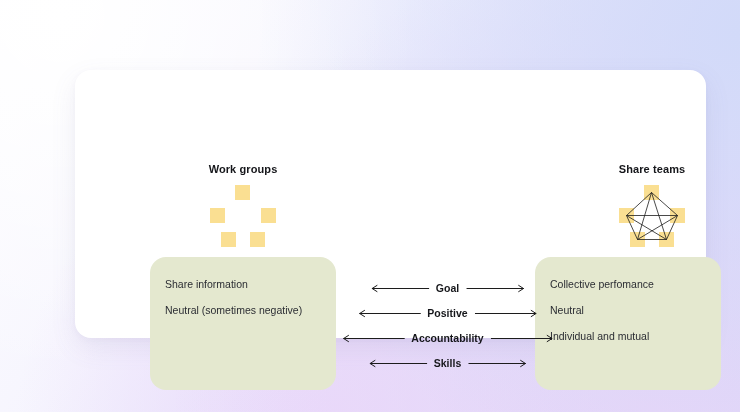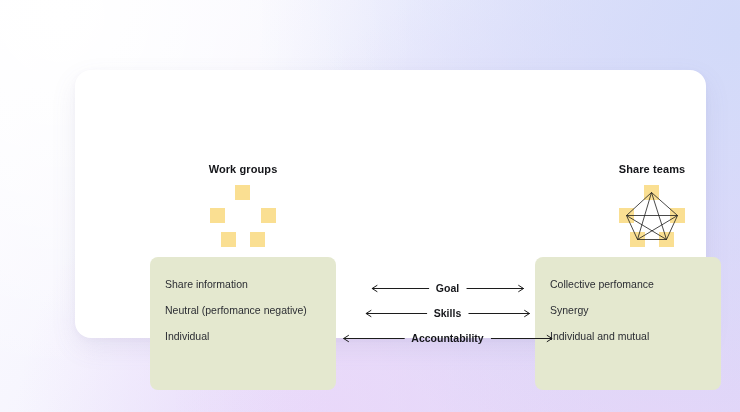--- a/index.html
+++ b/index.html
@@ -77,21 +77,21 @@
 
   .net { position: absolute; left: 0; top: 0; overflow: visible; }
 
   
   .panel {
     position: absolute;
     top: 187px;
     width: 186px;
     height: 133px;
     background: #e4e8cf;
-    border-radius: 8px;
+    border-radius: 16px;
     padding: 22px 15px 0 15px;
   }
   .panel-left  { left: 75px;  }
   .panel-right { left: 460px; }
 
   .panel-item {
     font-size: 10.5px;
     color: #2b2d33;
     line-height: 1;
     margin-bottom: 15.5px;
@@ -173,27 +173,26 @@
           <line x1="11.5" y1="30.5" x2="51.5" y2="54.5"></line>
           <line x1="62.5" y1="30.5" x2="22.5" y2="54.5"></line>
           <line x1="62.5" y1="30.5" x2="51.5" y2="54.5"></line>
           <line x1="22.5" y1="54.5" x2="51.5" y2="54.5"></line>
         </g>
       </svg>
     </div>
 
     <div class="panel panel-left">
       <div class="panel-item">Share information</div>
-      <div class="panel-item">Neutral (perfomance negative)</div>
-      <div class="panel-item">Individual</div>
+      <div class="panel-item">Neutral (sometimes negative)</div>
     </div>
 
     <div class="panel panel-right">
       <div class="panel-item">Collective perfomance</div>
-      <div class="panel-item">Synergy</div>
+      <div class="panel-item">Neutral</div>
       <div class="panel-item">Individual and mutual</div>
     </div>
 
     <div class="arrows">
 
       <div class="arrow-row r0">
         <svg class="arrow-svg" height="9" viewBox="0 0 58 9" preserveAspectRatio="none">
           <line x1="0.5" y1="4.5" x2="58" y2="4.5" stroke="#1c1c1c" stroke-width="1"></line>
           <polyline points="6,1.2 0.8,4.5 6,7.8" fill="none" stroke="#1c1c1c" stroke-width="1"></polyline>
         </svg>
@@ -202,36 +201,47 @@
           <line x1="0" y1="4.5" x2="57.5" y2="4.5" stroke="#1c1c1c" stroke-width="1"></line>
           <polyline points="52,1.2 57.2,4.5 52,7.8" fill="none" stroke="#1c1c1c" stroke-width="1"></polyline>
         </svg>
       </div>
 
       <div class="arrow-row r1">
         <svg class="arrow-svg" height="9" viewBox="0 0 62 9" preserveAspectRatio="none">
           <line x1="0.5" y1="4.5" x2="62" y2="4.5" stroke="#1c1c1c" stroke-width="1"></line>
           <polyline points="6,1.2 0.8,4.5 6,7.8" fill="none" stroke="#1c1c1c" stroke-width="1"></polyline>
         </svg>
-        <span class="arrow-label">Skills</span>
+        <span class="arrow-label">Positive</span>
         <svg class="arrow-svg" height="9" viewBox="0 0 62 9" preserveAspectRatio="none">
           <line x1="0" y1="4.5" x2="61.5" y2="4.5" stroke="#1c1c1c" stroke-width="1"></line>
           <polyline points="56,1.2 61.2,4.5 56,7.8" fill="none" stroke="#1c1c1c" stroke-width="1"></polyline>
         </svg>
       </div>
 
       <div class="arrow-row r2">
         <svg class="arrow-svg" height="9" viewBox="0 0 62 9" preserveAspectRatio="none">
           <line x1="0.5" y1="4.5" x2="62" y2="4.5" stroke="#1c1c1c" stroke-width="1"></line>
           <polyline points="6,1.2 0.8,4.5 6,7.8" fill="none" stroke="#1c1c1c" stroke-width="1"></polyline>
         </svg>
         <span class="arrow-label">Accountability</span>
         <svg class="arrow-svg" height="9" viewBox="0 0 62 9" preserveAspectRatio="none">
           <line x1="0" y1="4.5" x2="61.5" y2="4.5" stroke="#1c1c1c" stroke-width="1"></line>
           <polyline points="56,1.2 61.2,4.5 56,7.8" fill="none" stroke="#1c1c1c" stroke-width="1"></polyline>
         </svg>
       </div>
 
+      <div class="arrow-row r3">
+        <svg class="arrow-svg" height="9" viewBox="0 0 58 9" preserveAspectRatio="none">
+          <line x1="0.5" y1="4.5" x2="58" y2="4.5" stroke="#1c1c1c" stroke-width="1"></line>
+          <polyline points="6,1.2 0.8,4.5 6,7.8" fill="none" stroke="#1c1c1c" stroke-width="1"></polyline>
+        </svg>
+        <span class="arrow-label">Skills</span>
+        <svg class="arrow-svg" height="9" viewBox="0 0 58 9" preserveAspectRatio="none">
+          <line x1="0" y1="4.5" x2="57.5" y2="4.5" stroke="#1c1c1c" stroke-width="1"></line>
+          <polyline points="52,1.2 57.2,4.5 52,7.8" fill="none" stroke="#1c1c1c" stroke-width="1"></polyline>
+        </svg>
+      </div>
 
     </div>
 
   </div>
 </div>
 
 </body></html>

